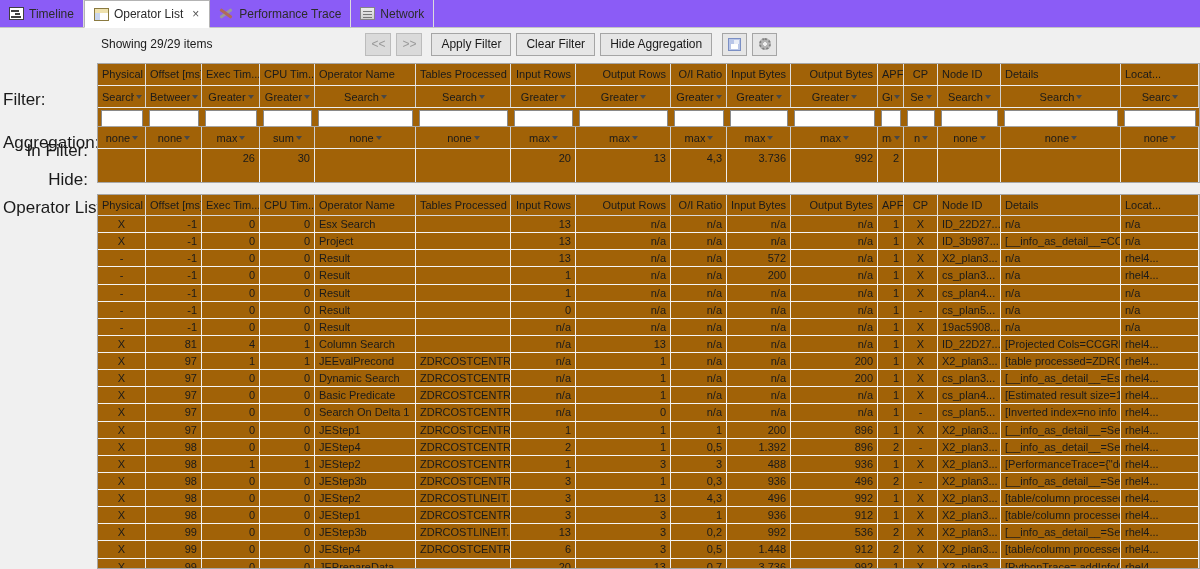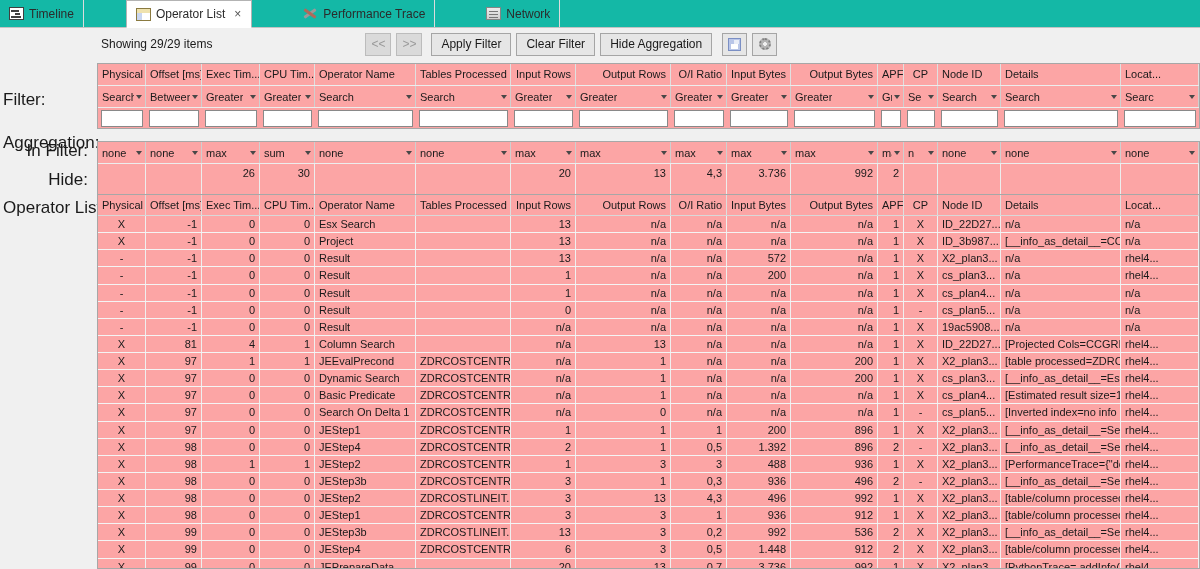--- a/index.html
+++ b/index.html
@@ -3,21 +3,21 @@
 <meta charset="utf-8">
 <style>
   html,body{margin:0;padding:0;}
   body{
     width:1200px;height:569px;position:relative;overflow:hidden;
     background:#f0f0f0;color:#1a1a1a;
     font-family:"Liberation Sans","DejaVu Sans",sans-serif;font-size:11px;
   }
   
   .tabbar{position:absolute;left:0;top:0;width:1200px;height:27px;
-    background:#14b8a6;border-bottom:1px solid #c3c3c3;display:flex;align-items:stretch;gap:42px;}
+    background:#8b5cf6;border-bottom:1px solid #c3c3c3;display:flex;align-items:stretch;}
   .tab{display:flex;align-items:center;gap:5px;padding:0 9px;font-size:12px;color:#2b2b2b;
     border-right:1px solid #dcdcdc;cursor:default;}
   .tab.active{background:#ffffff;border:1px solid #b3b3b3;border-bottom:1px solid #ffffff;margin-bottom:-1px;}
   .closex{font-size:12px;color:#555;margin-left:3px;padding:0 1px;}
   .ti{width:15px;height:13px;box-sizing:border-box;flex:none;}
   .ic-timeline{border:1px solid #3f3f3f;background:#fff no-repeat;
     background-image:linear-gradient(#3f3f3f,#3f3f3f),linear-gradient(#3f3f3f,#3f3f3f),linear-gradient(#3f3f3f,#3f3f3f);
     background-size:8px 2px,5px 2px,10px 2px;background-position:1px 2px,5px 5px,1px 8px;background-repeat:no-repeat;}
   .ic-operator-list{border:1px solid #8a7a40;background:#fff;
     background-image:linear-gradient(#efe2ae,#efe2ae),linear-gradient(#c9d6ef,#c9d6ef);
@@ -43,28 +43,28 @@
   .ic-save{width:13px;height:13px;background:#b9c6e8;border:1px solid #7b8fc4;position:relative;box-sizing:border-box;}
   .ic-save::before{content:"";position:absolute;left:2px;bottom:1px;width:7px;height:5px;background:#fff;}
   .ic-save::after{content:"";position:absolute;right:1px;top:1px;width:5px;height:4px;background:#e9edf7;}
   .ic-gear{width:12px;height:12px;border-radius:50%;box-sizing:border-box;border:2px dotted #7f7f7f;
     background:radial-gradient(circle,#f0f0f0 0 2px,#b5b5b5 2px);}
   
   .glabel{position:absolute;left:3px;color:#1a1a1a;font-size:17px;}
   .glabel.r{left:0;width:88px;text-align:right;}
   
   .box{position:absolute;left:97px;width:1103px;box-sizing:border-box;
-    border:1px solid #a7a7a7;background:#fca5a5;overflow:hidden;}
+    border:1px solid #a7a7a7;background:#a16207;overflow:hidden;}
   .grow{display:grid;}
   .cell{padding:0 4px;overflow:hidden;white-space:nowrap;border-right:1px solid #e7e7e7;box-sizing:border-box;}
   .a-l{text-align:left}.a-r{text-align:right}.a-c{text-align:center}
   .colnames{height:21px;line-height:21px;border-bottom:1px solid #ededed;}
   .colnames .cell{border-right:1px solid #e0e0e0;}
   .ddrow{height:21px;border-bottom:1px solid #ededed;}
-  .dd{display:flex;align-items:center;justify-content:space-between;overflow:hidden;
+  .dd{display:flex;align-items:center;justify-content:center;overflow:hidden;
     padding:0 3px 0 4px;border-right:1px solid #cfcfcf;box-sizing:border-box;}
   .dd .lbl{overflow:hidden;white-space:nowrap;}
   .caret{width:0;height:0;border-left:3.5px solid transparent;border-right:3.5px solid transparent;
     border-top:4px solid #474747;flex:none;margin-left:2px;}
   .inrow{height:22px;}
   .inrow .icell{padding:0;border-right:none;overflow:hidden;}
   .fin{box-sizing:border-box;width:calc(100% - 6px);height:17px;margin:2px 3px;border:1px solid #898989;
     background:#fff;font:inherit;font-size:11px;padding:0 2px;}
   .valrow{height:18px;line-height:18px;}
   .valrow .cell{border-right:1px solid #ededed;}
@@ -215,21 +215,21 @@
       <div class="cell icell"><input class="fin" type="text" style=""></div>
       <div class="cell icell"><input class="fin" type="text" style=""></div>
       <div class="cell icell"><input class="fin" type="text" style=""></div>
       <div class="cell icell"><input class="fin" type="text" style=""></div>
       <div class="cell icell"><input class="fin" type="text" style=""></div>
       <div class="cell icell"><input class="fin" type="text" style=""></div>
       <div class="cell icell"><input class="fin" type="text" style=""></div>
       <div class="cell icell"><input class="fin" type="text" style=""></div>
     </div>
   </div>
-<div class="box" id="agg-box" style="top:141px;height:57px;">
+<div class="box" id="agg-box" style="top:126px;height:57px;">
     <div class="grow ddrow" style="grid-template-columns: 48px 56px 58px 55px 101px 95px 65px 95px 56px 64px 87px 26px 34px 63px 120px minmax(0px, 1fr);">
       <div class="dd">
         <span class="lbl">none</span>
         <span class="caret"></span>
       </div>
       <div class="dd">
         <span class="lbl">none</span>
         <span class="caret"></span>
       </div>
       <div class="dd">

